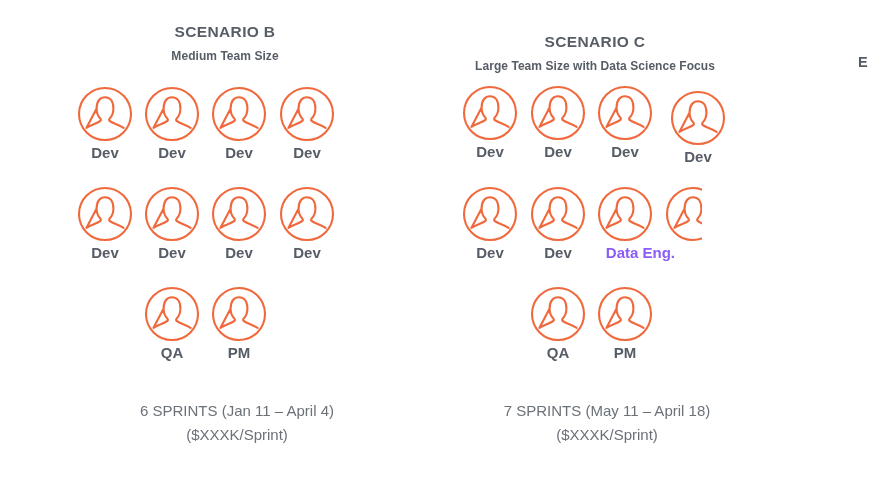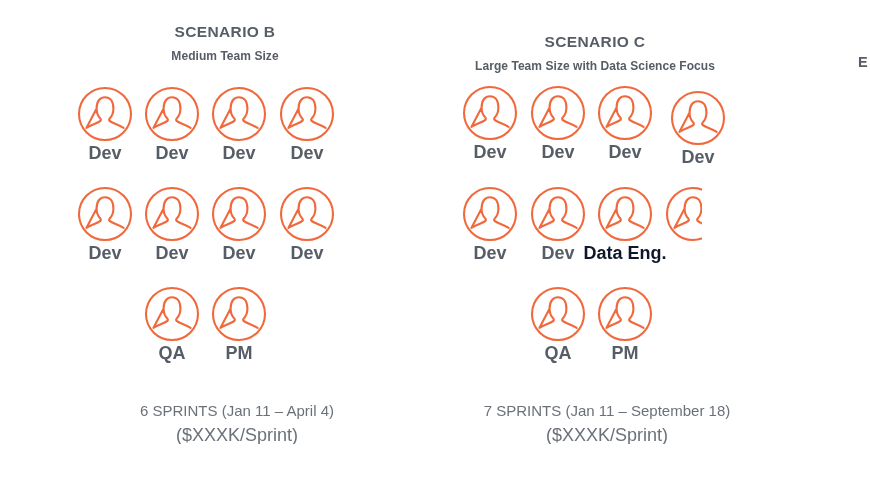--- a/index.html
+++ b/index.html
@@ -69,42 +69,42 @@
     width: 56px;
     height: 56px;
     display: block;
   }
   .person .lbl {
     position: absolute;
     left: -18px;
     top: 58px;
     width: 100px;
     text-align: center;
-    font-size: 18px;
+    font-size: 15px;
     font-weight: bold;
     color: #565d66;
     line-height: 18px;
     white-space: nowrap;
   }
 
   
   .sc-foot {
     position: absolute;
     left: 12px;
     width: 330px;
     text-align: center;
   }
   .foot-main {
     font-size: 15px;
     color: #6b7179;
     line-height: 22px;
     white-space: nowrap;
   }
   .foot-sub {
-    font-size: 18px;
+    font-size: 15px;
     color: #6b7179;
     line-height: 22px;
     white-space: nowrap;
     margin-top: 2px;
   }
 
   
   #scenario-clipped {
     position: absolute;
     top: 0;
@@ -254,21 +254,21 @@
           <circle cx="28" cy="28" r="26" fill="none" stroke="#f0693c" stroke-width="2.1"></circle>
           <path d="M19.6 22.6 C19.6 14.9 23.3 11.2 28 11.2 C32.7 11.2 36.4 14.9 36.4 22.6 C36.4 27.4 34.6 30.6 32.9 32.2 C32.0 33.1 31.9 34.2 32.6 34.9 C35.4 37.4 41.4 38.4 46.6 41.9 M9.4 41.9 C14.6 38.4 20.6 37.4 23.4 34.9 C24.1 34.2 24.0 33.1 23.1 32.2 C21.4 30.6 19.6 27.4 19.6 22.6 Z" fill="none" stroke="#f0693c" stroke-width="2.1" stroke-linejoin="round" stroke-linecap="round"></path>
         </svg>
         <div class="lbl" style="color: rgb(86, 93, 102);">Dev</div>
       </div>
       <div class="person" style="left: 163px; top: 186px;">
         <svg class="ico" viewBox="0 0 56 56" width="56" height="56">
           <circle cx="28" cy="28" r="26" fill="none" stroke="#f0693c" stroke-width="2.1"></circle>
           <path d="M19.6 22.6 C19.6 14.9 23.3 11.2 28 11.2 C32.7 11.2 36.4 14.9 36.4 22.6 C36.4 27.4 34.6 30.6 32.9 32.2 C32.0 33.1 31.9 34.2 32.6 34.9 C35.4 37.4 41.4 38.4 46.6 41.9 M9.4 41.9 C14.6 38.4 20.6 37.4 23.4 34.9 C24.1 34.2 24.0 33.1 23.1 32.2 C21.4 30.6 19.6 27.4 19.6 22.6 Z" fill="none" stroke="#f0693c" stroke-width="2.1" stroke-linejoin="round" stroke-linecap="round"></path>
         </svg>
-        <div class="lbl" style="color: #0f172a;">Data Eng.</div>
+        <div class="lbl" style="color: #8b5cf6; text-align: right;">Data Eng.</div>
       </div>
       <div class="person" style="left: 231px; top: 186px; width: 41px; overflow: hidden;">
         <svg class="ico" viewBox="0 0 56 56" width="56" height="56">
           <circle cx="28" cy="28" r="26" fill="none" stroke="#f0693c" stroke-width="2.1"></circle>
           <path d="M19.6 22.6 C19.6 14.9 23.3 11.2 28 11.2 C32.7 11.2 36.4 14.9 36.4 22.6 C36.4 27.4 34.6 30.6 32.9 32.2 C32.0 33.1 31.9 34.2 32.6 34.9 C35.4 37.4 41.4 38.4 46.6 41.9 M9.4 41.9 C14.6 38.4 20.6 37.4 23.4 34.9 C24.1 34.2 24.0 33.1 23.1 32.2 C21.4 30.6 19.6 27.4 19.6 22.6 Z" fill="none" stroke="#f0693c" stroke-width="2.1" stroke-linejoin="round" stroke-linecap="round"></path>
         </svg>
       </div>
       <div class="person" style="left: 96px; top: 286px;">
         <svg class="ico" viewBox="0 0 56 56" width="56" height="56">
           <circle cx="28" cy="28" r="26" fill="none" stroke="#f0693c" stroke-width="2.1"></circle>
@@ -277,20 +277,20 @@
         <div class="lbl" style="color: rgb(86, 93, 102);">QA</div>
       </div>
       <div class="person" style="left: 163px; top: 286px;">
         <svg class="ico" viewBox="0 0 56 56" width="56" height="56">
           <circle cx="28" cy="28" r="26" fill="none" stroke="#f0693c" stroke-width="2.1"></circle>
           <path d="M19.6 22.6 C19.6 14.9 23.3 11.2 28 11.2 C32.7 11.2 36.4 14.9 36.4 22.6 C36.4 27.4 34.6 30.6 32.9 32.2 C32.0 33.1 31.9 34.2 32.6 34.9 C35.4 37.4 41.4 38.4 46.6 41.9 M9.4 41.9 C14.6 38.4 20.6 37.4 23.4 34.9 C24.1 34.2 24.0 33.1 23.1 32.2 C21.4 30.6 19.6 27.4 19.6 22.6 Z" fill="none" stroke="#f0693c" stroke-width="2.1" stroke-linejoin="round" stroke-linecap="round"></path>
         </svg>
         <div class="lbl" style="color: rgb(86, 93, 102);">PM</div>
       </div>
       <div class="sc-foot" style="top: 400px;">
-        <div class="foot-main" style="color: rgb(107, 113, 121);">7 SPRINTS (Jan 11 – September 18)</div>
+        <div class="foot-main" style="color: rgb(107, 113, 121);">7 SPRINTS (May 11 – April 18)</div>
         <div class="foot-sub" style="color: rgb(107, 113, 121);">($XXXK/Sprint)</div>
       </div>
     </div>
     <div id="scenario-clipped">
     <div class="sc-sub-clipped">E</div>
   </div>
 </div>
 
 </body></html>

